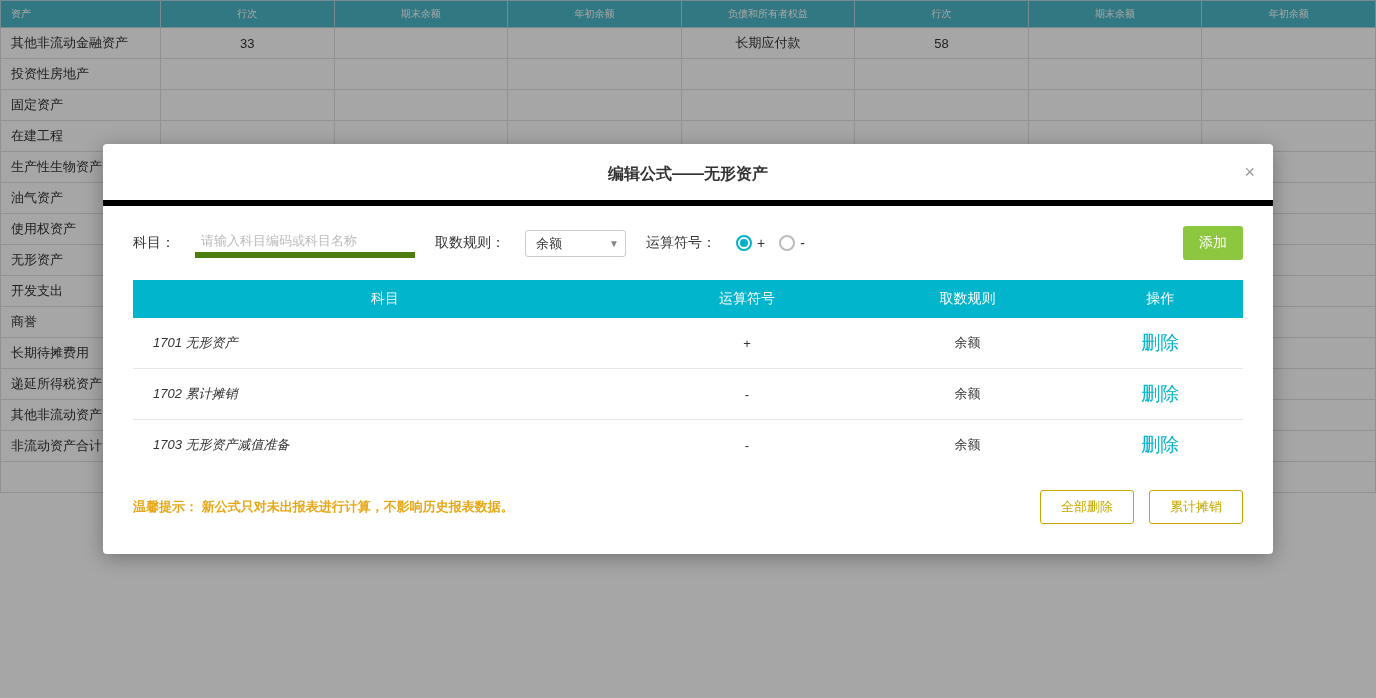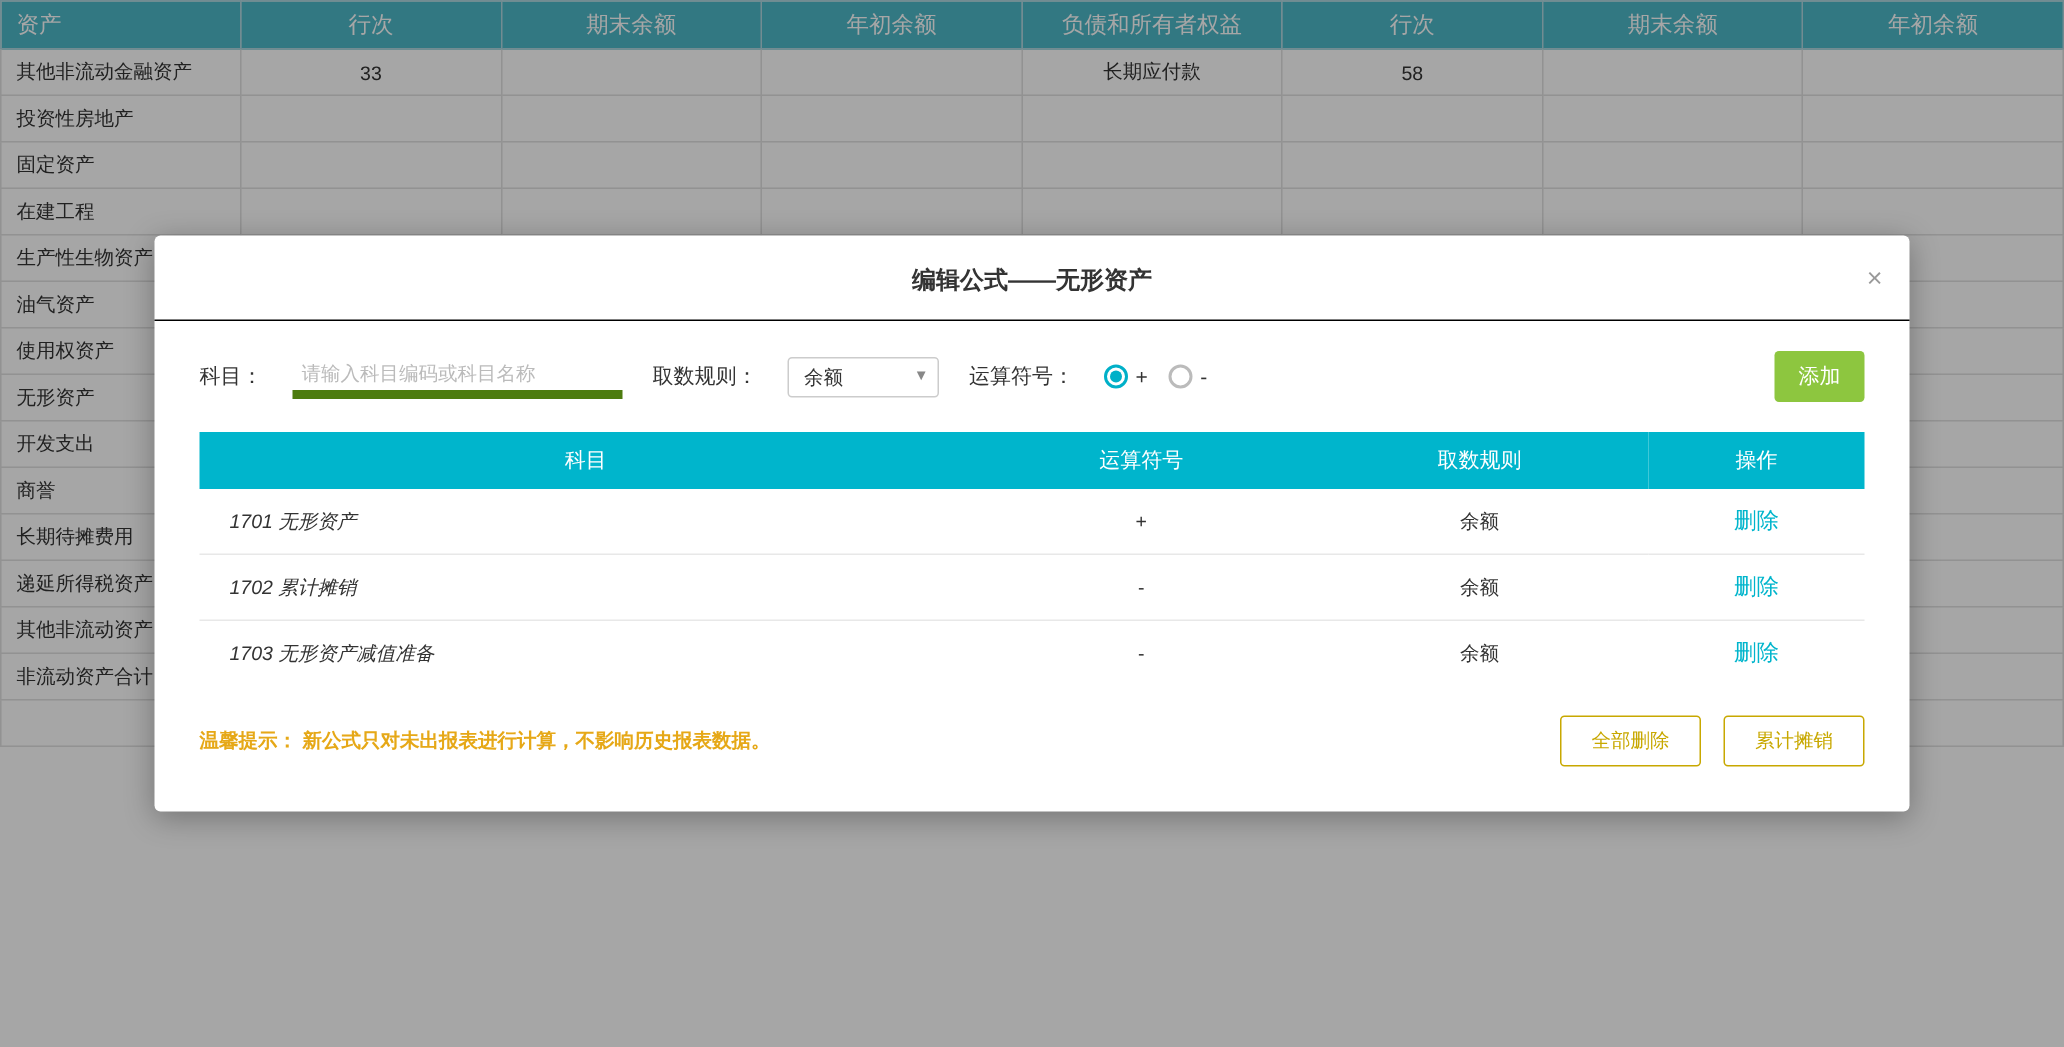--- a/index.html
+++ b/index.html
@@ -28,21 +28,21 @@
       table-layout: fixed;
     }
 
     .bg-table th {
       background: #4db8c8;
       color: #fff;
       text-align: center;
       padding: 6px 4px;
       border: 1px solid #b0d8e0;
       font-weight: normal;
-      font-size: 15px;
+      font-size: 10px;
     }
 
     .bg-table td {
       text-align: center;
       padding: 6px 4px;
       border: 1px solid #e0e0e0;
       font-size: 13px;
       color: #333;
     }
 
@@ -75,21 +75,21 @@
       position: relative;
       padding: 0 0 30px 0;
     }
 
     .modal-header {
       text-align: center;
       padding: 20px 16px 15px;
       font-size: 16px;
       font-weight: bold;
       color: #333;
-      border-bottom: 1px solid #000000;
+      border-bottom: 6px solid #000000;
       position: relative;
     }
 
     .modal-close {
       position: absolute;
       right: 18px;
       top: 50%;
       transform: translateY(-50%);
       font-size: 18px;
       color: #999;
@@ -249,21 +249,21 @@
       text-align: left;
       padding-left: 20px;
       font-style: italic;
     }
 
     .btn-delete {
       color: #00b5cc;
       background: none;
       border: none;
       cursor: pointer;
-      font-size: 15px;
+      font-size: 19px;
     }
 
     
     .modal-footer {
       display: flex;
       align-items: center;
       justify-content: space-between;
       padding: 20px 30px 0;
     }
 

